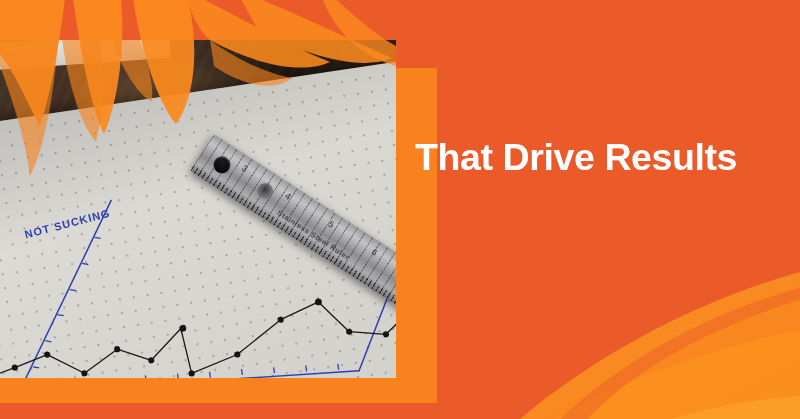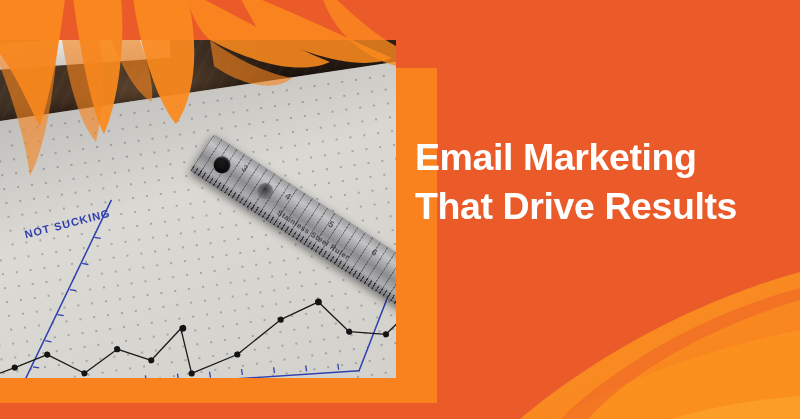--- a/index.html
+++ b/index.html
@@ -273,17 +273,16 @@
 
     <g fill="#F6851F" opacity="0.62">
       <path d="M-10 40 C 10 90, 26 140, 30 176 C 44 150, 54 96, 58 40 Z"></path>
       <path d="M62 40 C 70 92, 82 126, 96 142 C 104 110, 104 72, 100 40 Z"></path>
       <path d="M112 40 C 124 74, 140 96, 152 102 C 154 80, 146 58, 140 40 Z"></path>
       <path d="M210 40 C 240 62, 270 74, 292 78 C 276 92, 242 86, 214 66 Z"></path>
     </g>
   </svg>
 
   <div class="headline">
-    <span class="ln">Email Marketing</span>
     <span class="ln">That Drive Results</span>
   </div>
 
 </div>
 
 </body></html>

